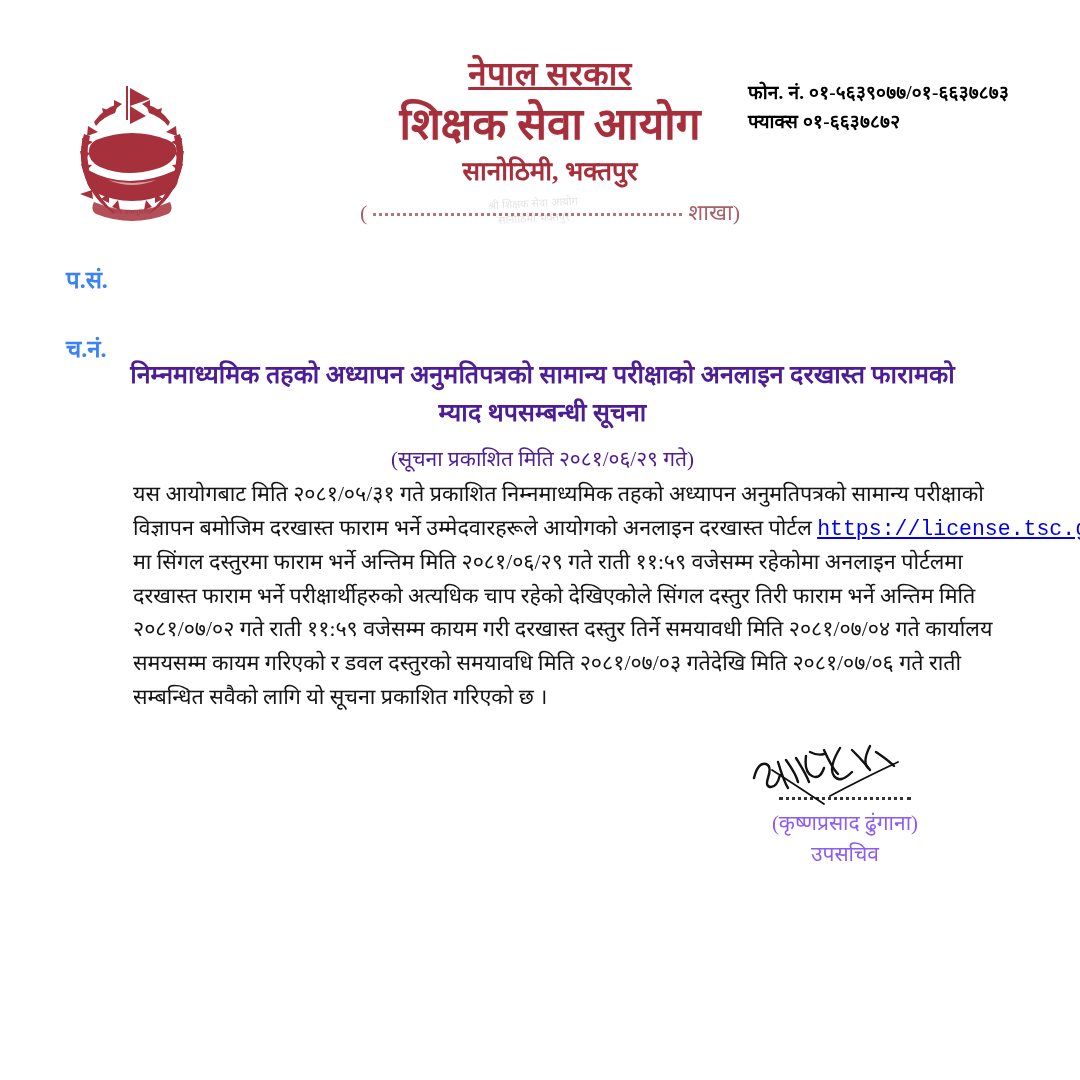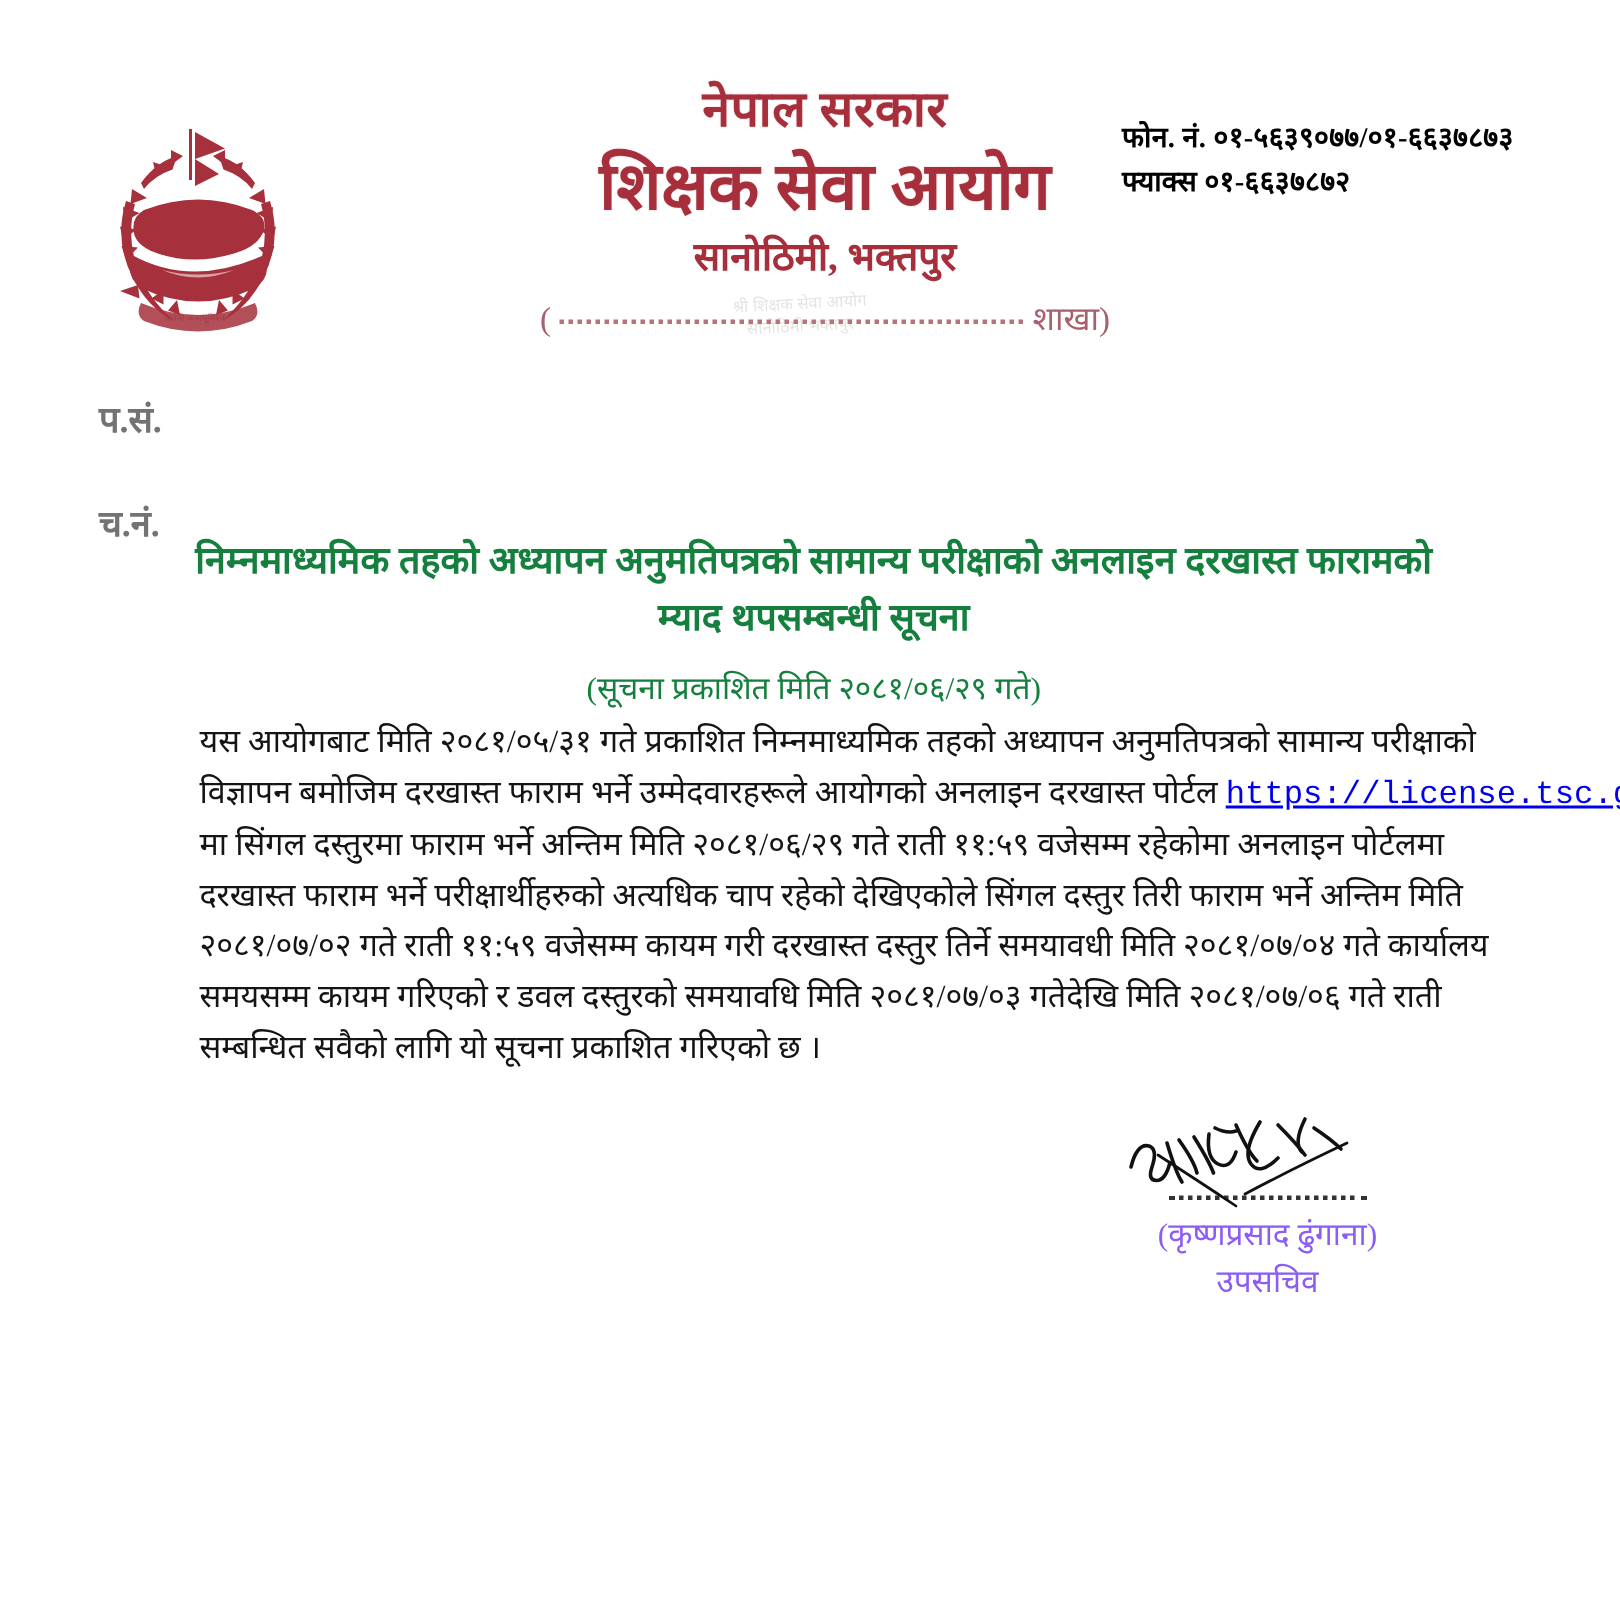--- a/index.html
+++ b/index.html
@@ -36,20 +36,21 @@
     width: 500px;
     text-align: center;
     color: #a72f3c;
   }
   .gov-line {
     font-size: 33px;
     font-weight: bold;
     letter-spacing: 0.5px;
     line-height: 1.12;
     text-shadow: 0 0 1px rgba(167,47,60,.35);
+    text-decoration: underline;
   }
   .org-line {
     font-size: 44px;
     font-weight: bold;
     line-height: 1.18;
     margin-top: 6px;
     text-shadow: 0 0 1px rgba(167,47,60,.35);
   }
   .addr-line {
     font-size: 26px;
@@ -107,34 +108,34 @@
     transform: rotate(-3deg);
     pointer-events: none;
     font-family: "Liberation Sans", sans-serif;
   }
 
   
   .refs {
     position: absolute;
     left: 66px;
     top: 262px;
-    color: #737373;
+    color: #3b82f6;
     font-size: 24px;
     font-weight: bold;
   }
   .refs div + div { margin-top: 36px; }
 
   
   .title-block {
     position: absolute;
     left: 130px;
     top: 356px;
     width: 825px;
     text-align: center;
-    color: #15803d;
+    color: #4c1d95;
   }
   .title-main {
     font-size: 25px;
     font-weight: bold;
     line-height: 1.5;
     letter-spacing: .1px;
   }
   .title-sub {
     font-size: 21px;
     margin-top: 14px;

